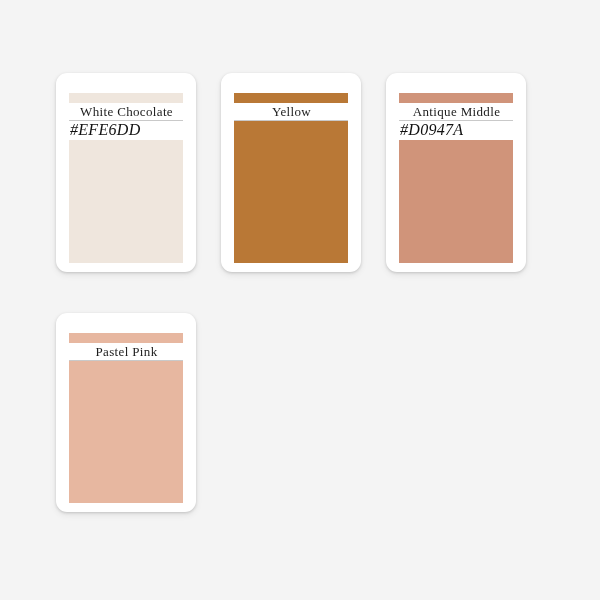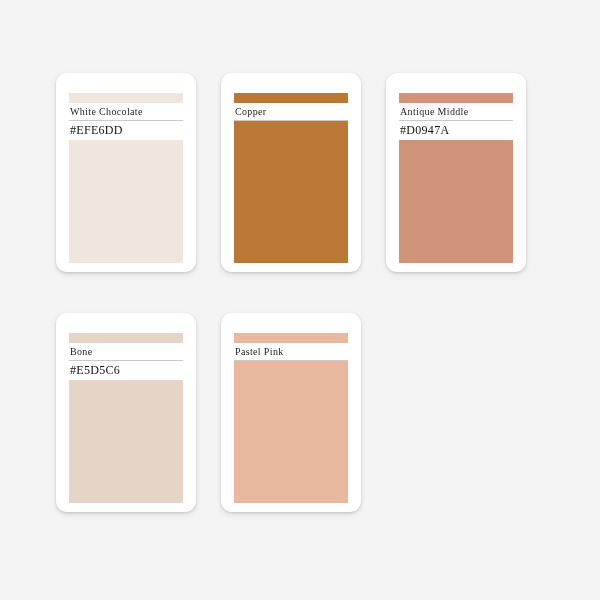--- a/index.html
+++ b/index.html
@@ -51,38 +51,40 @@
     flex: 0 0 auto;
   }
 
   .card-name-row {
     border-bottom: 1px solid #c9c9c9;
     padding: 3px 0 2px 1px;
     flex: 0 0 auto;
   }
 
   .card-name {
-    font-size: 10px;
+    font-size: 13px;
     letter-spacing: 0.35px;
     color: #1c1c1c;
     white-space: nowrap;
     line-height: 12px;
+    text-align: center;
   }
 
   .card-hex-row {
     padding: 3px 0 4px 1px;
     flex: 0 0 auto;
   }
 
   .card-hex {
-    font-size: 12px;
+    font-size: 16px;
     letter-spacing: 0.3px;
     color: #111111;
     white-space: nowrap;
     line-height: 12px;
+    font-style: italic;
   }
 
   .card-main-swatch {
     flex: 1 1 auto;
     width: 100%;
     min-height: 0;
   }
 </style>
 </head>
 <body style="background-color: rgb(244, 244, 244);">
@@ -99,46 +101,36 @@
       <div class="card-hex-row">
         <div class="card-hex">#EFE6DD</div>
       </div>
       <div class="card-main-swatch" style="background-color: rgb(239, 230, 221);"></div>
     </div>
 
 
     <div class="swatch-card">
       <div class="card-topbar" style="background-color: rgb(185, 120, 54);"></div>
       <div class="card-name-row">
-        <div class="card-name">Copper</div>
+        <div class="card-name">Yellow</div>
       </div>
       <div class="card-main-swatch" style="background-color: rgb(185, 120, 54);"></div>
     </div>
 
     <div class="swatch-card">
       <div class="card-topbar" style="background-color: rgb(208, 148, 122);"></div>
       <div class="card-name-row">
         <div class="card-name">Antique Middle</div>
       </div>
       <div class="card-hex-row">
         <div class="card-hex">#D0947A</div>
       </div>
       <div class="card-main-swatch" style="background-color: rgb(208, 148, 122);"></div>
     </div>
 
-    <div class="swatch-card">
-      <div class="card-topbar" style="background-color: rgb(229, 213, 198);"></div>
-      <div class="card-name-row">
-        <div class="card-name">Bone</div>
-      </div>
-      <div class="card-hex-row">
-        <div class="card-hex">#E5D5C6</div>
-      </div>
-      <div class="card-main-swatch" style="background-color: rgb(229, 213, 198);"></div>
-    </div>
 
     <div class="swatch-card">
       <div class="card-topbar" style="background-color: rgb(231, 183, 160);"></div>
       <div class="card-name-row">
         <div class="card-name">Pastel Pink</div>
       </div>
       <div class="card-main-swatch" style="background-color: rgb(231, 183, 160);"></div>
     </div>
 
   </div>

